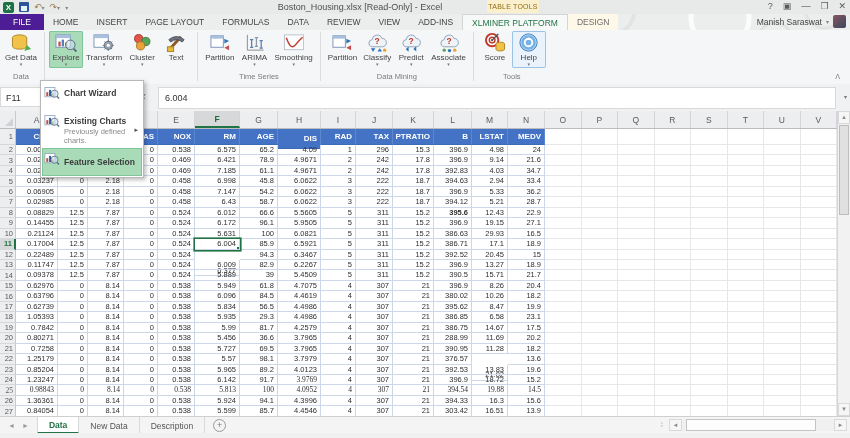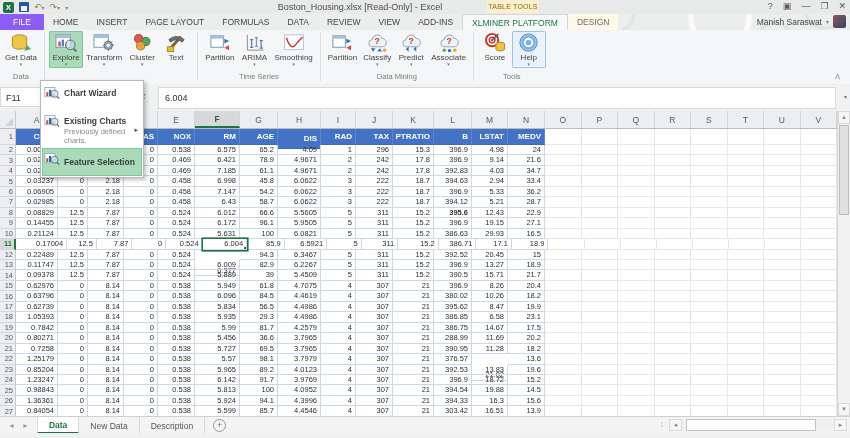--- a/index.html
+++ b/index.html
@@ -25,21 +25,21 @@
   .qbtn{font-size:9px;color:#9a7a4a;line-height:10px;}
   .qcar{font-size:6px;color:#888;}
   .wintitle{position:absolute;left:230px;top:2px;width:260px;text-align:center;font-size:9px;color:#4e4e4e;white-space:nowrap;}
   .winbtns{position:absolute;right:4px;top:1px;display:flex;gap:10px;align-items:center;font-size:9px;color:#5a5a5a;}
   .winbtns span{display:inline-block;}
   .tabletools{position:absolute;left:487px;top:0;width:52px;height:13px;background:#fbf0cd;color:#8f6c15;
     font-size:7px;text-align:center;line-height:13px;letter-spacing:.2px;}
   
   .tabrow{position:absolute;left:0;top:14px;width:850px;height:16px;display:flex;align-items:stretch;}
   .rtab{padding:0 9px;font-size:8.5px;color:#444;display:flex;align-items:center;white-space:nowrap;}
-  .rtab.file{background:#8b5cf6;color:#fff;padding:0 13px;}
+  .rtab.file{background:#4c1d95;color:#fff;padding:0 13px;}
   .rtab.active{background:#f7f8f8;color:#217346;border:1px solid #d5d5d5;border-bottom:none;}
   .rtab.contextual{background:#fdf8e7;color:#6d6d6d;}
   .userarea{position:absolute;right:4px;top:15px;display:flex;align-items:center;gap:4px;font-size:8.5px;color:#444;}
   .avatar{width:13px;height:13px;border-radius:2px;background:linear-gradient(135deg,#8a5560,#37465e);}
   
   .ribbon{position:absolute;left:0;top:30px;width:850px;height:54px;background:#f5f6f7;border-bottom:1px solid #d5d5d5;}
   .rgroups{position:absolute;left:0;top:0;height:53px;display:flex;align-items:stretch;}
   .rgroup{display:flex;flex-direction:column;align-items:center;padding:1px 2px 0 2px;}
   .rbuttons{display:flex;flex:1;align-items:flex-start;}
   .rbtn{display:flex;flex-direction:column;align-items:center;padding:1px 3px 0 3px;border-radius:2px;min-width:28px;}
@@ -643,21 +643,21 @@
         <div class="cell out" style="width: 36.5px; height: 10.46px;"></div>
         <div class="cell out" style="width: 36.5px; height: 10.46px;"></div>
         <div class="cell out" style="width: 36.5px; height: 10.46px;"></div>
         <div class="cell out" style="width: 36.5px; height: 10.46px;"></div>
         <div class="cell out" style="width: 36.5px; height: 10.46px;"></div>
         <div class="cell out" style="width: 36.5px; height: 10.46px;"></div>
         <div class="cell out" style="width: 36.5px; height: 10.46px;"></div>
       </div>
       <div class="row" style="height: 10.46px;">
         <div class="gutter selrow">11</div>
-        <div class="cell" style="width: 52px; height: 10.46px;">0.17004</div>
+        <div class="cell" style="width: 42px; height: 10.46px;">0.17004</div>
         <div class="cell" style="width: 30px; height: 10.46px;">12.5</div>
         <div class="cell" style="width: 36px; height: 10.46px;">7.87</div>
         <div class="cell" style="width: 34px; height: 10.46px;">0</div>
         <div class="cell" style="width: 37px; height: 10.46px;">0.524</div>
         <div class="cell selcell" style="width: 45px; height: 10.46px;">6.004</div>
         <div class="cell" style="width: 38px; height: 10.46px;">85.9</div>
         <div class="cell" style="width: 43px; height: 10.46px;">6.5921</div>
         <div class="cell" style="width: 35px; height: 10.46px;">5</div>
         <div class="cell" style="width: 37px; height: 10.46px;">311</div>
         <div class="cell" style="width: 41px; height: 10.46px;">15.2</div>
@@ -975,37 +975,37 @@
       </div>
       <div class="row" style="height: 10.46px;">
         <div class="gutter">24</div>
         <div class="cell" style="width: 42px; height: 10.46px;">1.23247</div>
         <div class="cell" style="width: 30px; height: 10.46px;">0</div>
         <div class="cell" style="width: 36px; height: 10.46px;">8.14</div>
         <div class="cell" style="width: 34px; height: 10.46px;">0</div>
         <div class="cell" style="width: 37px; height: 10.46px;">0.538</div>
         <div class="cell" style="width: 45px; height: 10.46px;">6.142</div>
         <div class="cell" style="width: 38px; height: 10.46px;">91.7</div>
-        <div class="cell" style="width: 43px; height: 10.46px;">3.9769</div>
+        <div class="cell" style="width: 43px; height: 10.46px; font-family: Liberation Serif, serif;">3.9769</div>
         <div class="cell" style="width: 35px; height: 10.46px;">4</div>
         <div class="cell" style="width: 37px; height: 10.46px;">307</div>
         <div class="cell" style="width: 41px; height: 10.46px;">21</div>
         <div class="cell" style="width: 38px; height: 10.46px;">396.9</div>
         <div class="cell" style="width: 36px; height: 10.46px;">18.72</div>
         <div class="cell" style="width: 37px; height: 10.46px;">15.2</div>
         <div class="cell out" style="width: 36.5px; height: 10.46px;"></div>
         <div class="cell out" style="width: 36.5px; height: 10.46px;"></div>
         <div class="cell out" style="width: 36.5px; height: 10.46px;"></div>
         <div class="cell out" style="width: 36.5px; height: 10.46px;"></div>
         <div class="cell out" style="width: 36.5px; height: 10.46px;"></div>
         <div class="cell out" style="width: 36.5px; height: 10.46px;"></div>
         <div class="cell out" style="width: 36.5px; height: 10.46px;"></div>
         <div class="cell out" style="width: 36.5px; height: 10.46px;"></div>
       </div>
-      <div class="row" style="height: 10.46px;">
+      <div class="row" style="height: 10.46px; font-family: Liberation Serif, serif;">
         <div class="gutter">25</div>
         <div class="cell" style="width: 42px; height: 10.46px;">0.98843</div>
         <div class="cell" style="width: 30px; height: 10.46px;">0</div>
         <div class="cell" style="width: 36px; height: 10.46px;">8.14</div>
         <div class="cell" style="width: 34px; height: 10.46px;">0</div>
         <div class="cell" style="width: 37px; height: 10.46px;">0.538</div>
         <div class="cell" style="width: 45px; height: 10.46px;">5.813</div>
         <div class="cell" style="width: 38px; height: 10.46px;">100</div>
         <div class="cell" style="width: 43px; height: 10.46px;">4.0952</div>
         <div class="cell" style="width: 35px; height: 10.46px;">4</div>

